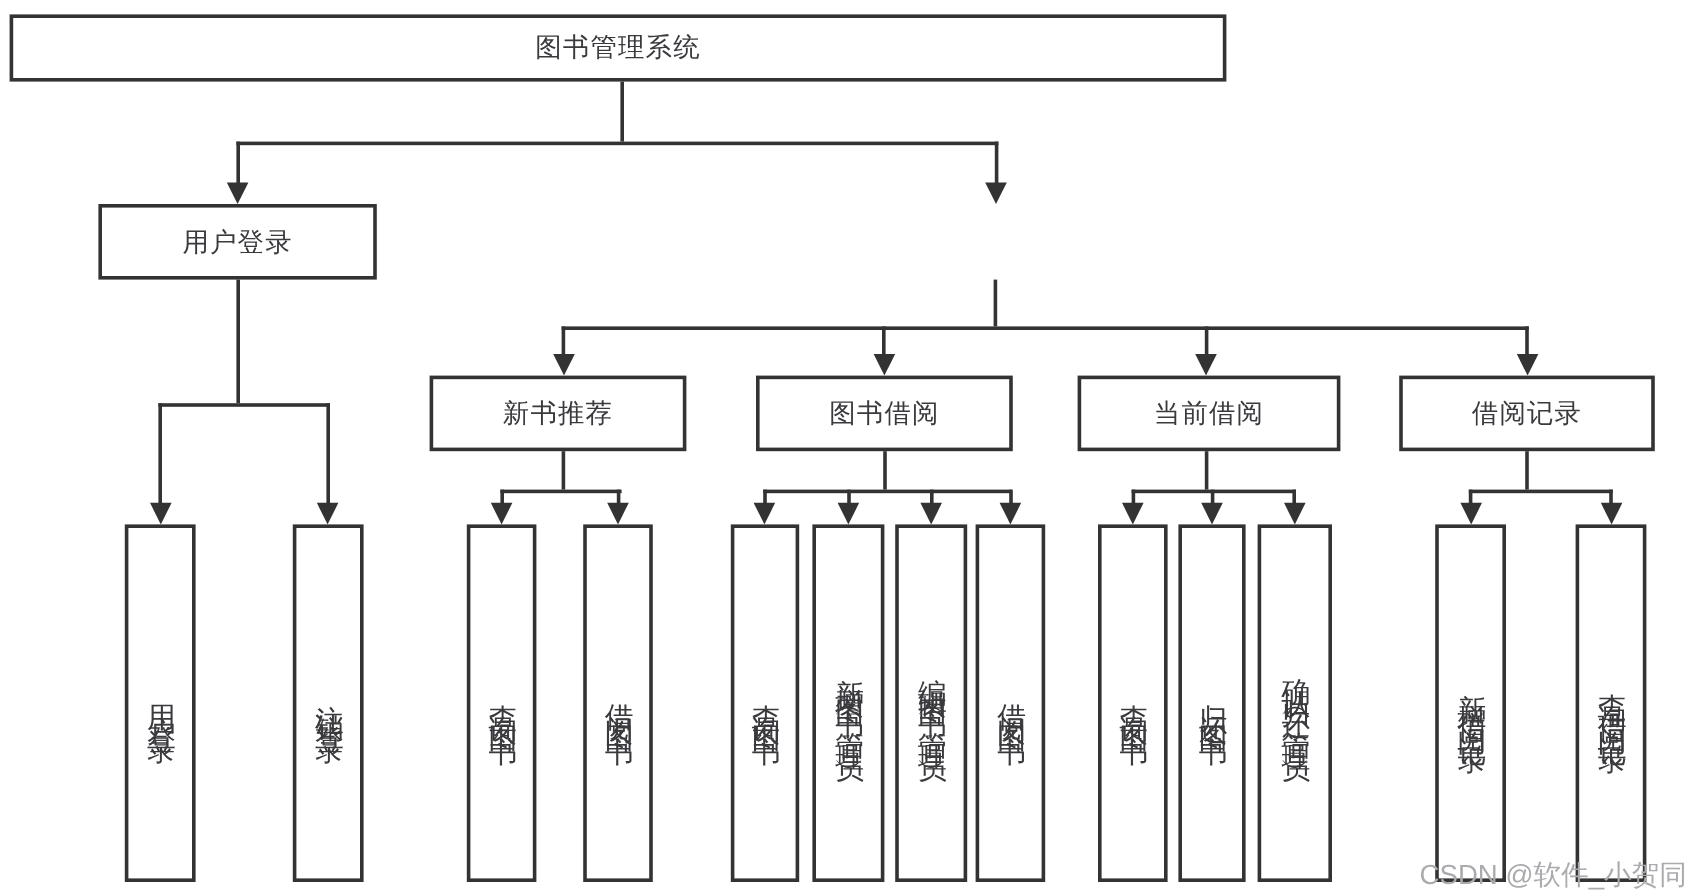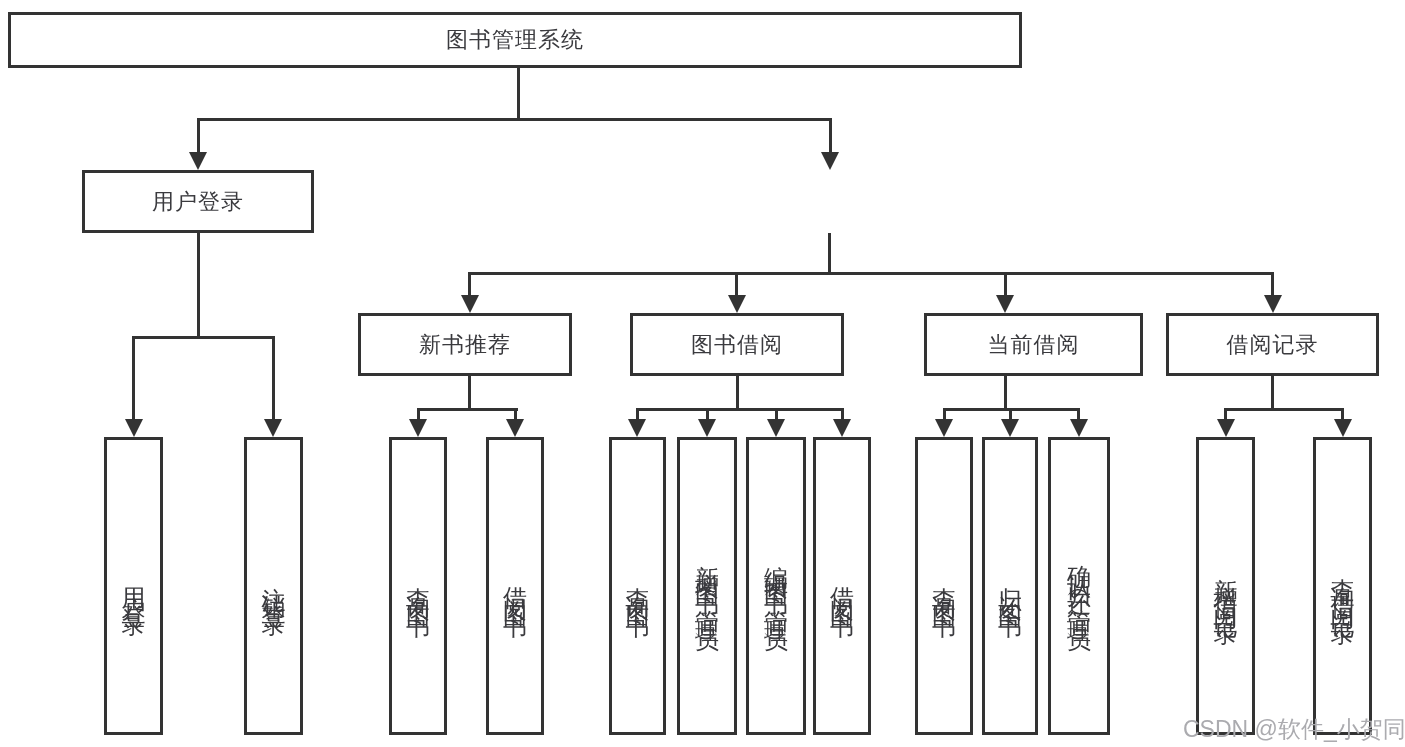--- a/index.html
+++ b/index.html
@@ -78,21 +78,21 @@
   <div class="arrow" style="left:996px;top:295px"></div>
   <div class="vline" style="left:1271px;top:272px;height:25px"></div>
   <div class="arrow" style="left:1264px;top:295px"></div>
 
   <div class="node" style="left:358px;top:313px;width:214px;height:63px">
     <span>新书推荐</span>
   </div>
   <div class="node" style="left:630px;top:313px;width:214px;height:63px">
     <span>图书借阅</span>
   </div>
-  <div class="node" style="left:924px;top:313px;width:219px;height:63px">
+  <div class="node" style="left:898px;top:313px;width:219px;height:63px">
     <span>当前借阅</span>
   </div>
   <div class="node" style="left:1166px;top:313px;width:213px;height:63px">
     <span>借阅记录</span>
   </div>
 
   <div class="vline" style="left:468px;top:376px;height:32px"></div>
   <div class="hline" style="left:417px;top:408px;width:101px"></div>
   <div class="vline" style="left:417px;top:408px;height:13px"></div>
   <div class="arrow" style="left:409px;top:419px"></div>

